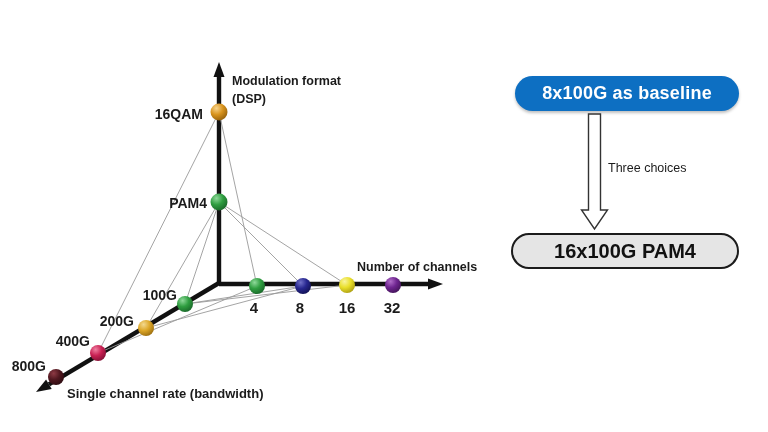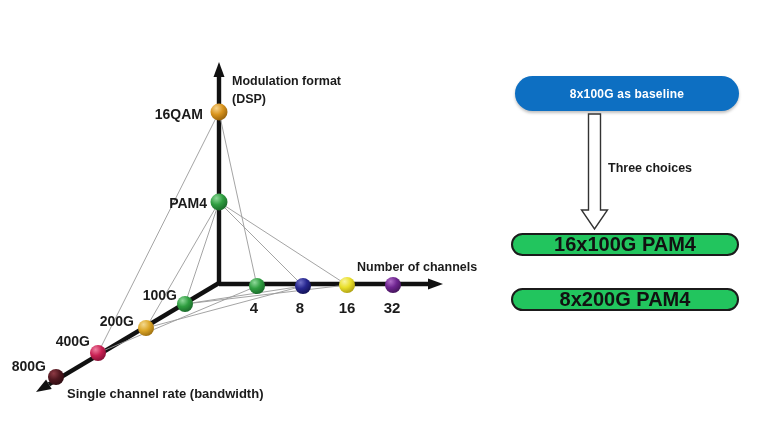--- a/index.html
+++ b/index.html
@@ -22,41 +22,41 @@
   .flow-panel { position: absolute; left: 0; top: 0; width: 768px; height: 432px; }
   .baseline-pill {
     position: absolute;
     left: 515px; top: 76px;
     width: 224px; height: 35px;
     border-radius: 18px;
     display: flex; align-items: center; justify-content: center;
     box-shadow: 0 2px 3px rgba(0,0,0,0.25);
   }
   .baseline-pill span {
-    font-size: 12px;
+    font-size: 18px;
     font-weight: bold;
     letter-spacing: 0.2px;
   }
   .down-arrow {
     position: absolute;
     left: 580px; top: 113px;
     width: 29px; height: 118px;
   }
   .arrow-caption {
     position: absolute;
     left: 608px; top: 161px;
     font-size: 12.5px;
-    font-weight: bold;
+    font-weight: normal;
     color: #1b1b1b;
   }
   .choice-pill {
     position: absolute;
     left: 511px;
-    width: 228px; height: 23px;
-    background: #22c55e;
+    width: 228px; height: 36px;
+    background: #e5e5e5;
     border-radius: 19px;
     display: flex; align-items: center; justify-content: center;
     box-sizing: border-box;
     text-align: center;
   }
   .choice-pill span {
     font-size: 20px;
     font-weight: bold;
     color: #111111;
   }
@@ -162,18 +162,15 @@
 
     <svg class="down-arrow" viewBox="0 0 29 118">
       <polygon points="8.5,1 20.5,1 20.5,97 27.5,97 14.5,116 1.5,97 8.5,97" fill="#ffffff" stroke="#333333" stroke-width="1.4" stroke-linejoin="miter"></polygon>
     </svg>
 
     <div class="arrow-caption">Three choices</div>
 
     <div class="choice-pill choice-0" style="border: 2.2px solid rgb(27, 27, 27);">
       <span>16x100G PAM4</span>
     </div>
-    <div class="choice-pill choice-1" style="border: 2.2px solid rgb(27, 27, 27);">
-      <span>8x200G PAM4</span>
-    </div>
 
   </div>
 </div>
 
 </body></html>

